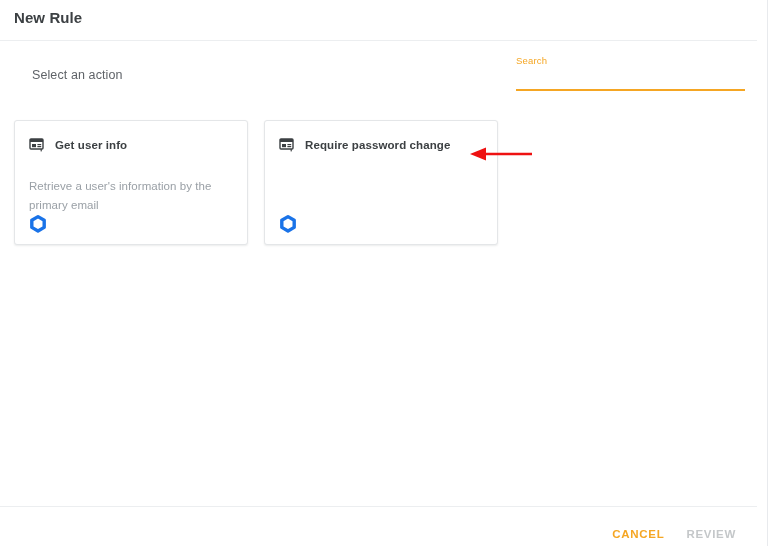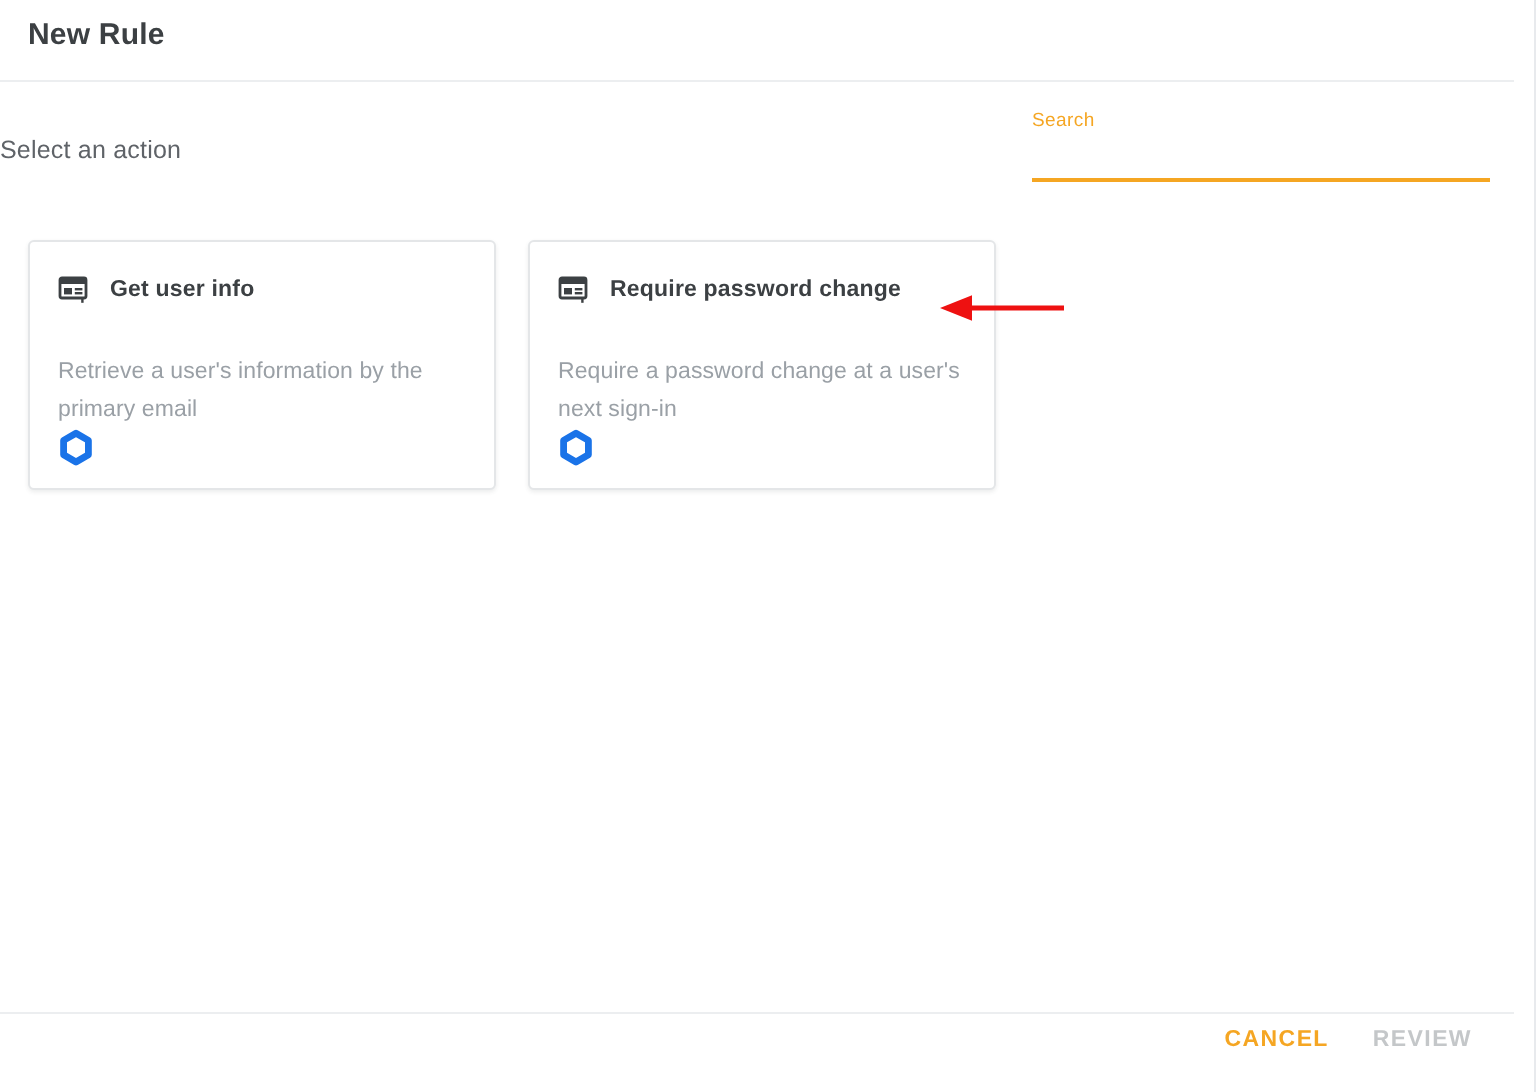--- a/index.html
+++ b/index.html
@@ -44,21 +44,21 @@
     top: 9px;
     font-size: 15px;
     font-weight: bold;
     color: #3c4043;
     letter-spacing: 0.1px;
   }
 
   
   .section-label {
     position: absolute;
-    left: 0;
+    left: 32px;
     top: 68px;
     font-size: 12.5px;
     color: #5f6368;
     letter-spacing: 0.1px;
   }
 
   .search-field {
     position: absolute;
     left: 516px;
     top: 55px;
@@ -180,21 +180,21 @@
     box-sizing: border-box;
     border-top: 1px solid #eceef0;
     background: #ffffff;
   }
   .footer-actions {
     position: absolute;
     right: 12px;
     top: 0;
     height: 40px;
     display: flex;
-    align-items: flex-start;
+    align-items: flex-end;
     gap: 4px;
   }
   .btn {
     background: transparent;
     border: none;
     font-family: "Liberation Sans", sans-serif;
     font-size: 11.5px;
     font-weight: bold;
     letter-spacing: 0.7px;
     padding: 7px 9px;
@@ -251,21 +251,20 @@
             <rect x="1" y="2" width="13" height="10" rx="1" fill="none" stroke="#3c4043" stroke-width="1.4"></rect>
             <rect x="1" y="2" width="13" height="3" fill="#3c4043"></rect>
             <rect x="3" y="7" width="4" height="3.2" fill="#3c4043"></rect>
             <rect x="8.4" y="7" width="3.8" height="1.2" fill="#3c4043"></rect>
             <rect x="8.4" y="9" width="3.8" height="1.2" fill="#3c4043"></rect>
             <rect x="11.6" y="12" width="1.2" height="2.4" fill="#3c4043"></rect>
           </svg>
         </span>
         <span class="card-title">Require password change</span>
       </div>
-      <div class="card-desc">Require a password change at a user's next sign-in</div>
       <span class="card-logo">
         <svg width="20" height="20" viewBox="0 0 20 20" xmlns="http://www.w3.org/2000/svg">
           <path d="M10 2.6 L16.2 6.2 L16.2 13.4 L10 17 L3.8 13.4 L3.8 6.2 Z" fill="none" stroke="#1a73e8" stroke-width="3.4" stroke-linejoin="round"></path>
         </svg>
       </span>
     </div>
 
   </div>
 
   <span class="arrow-annotation">

